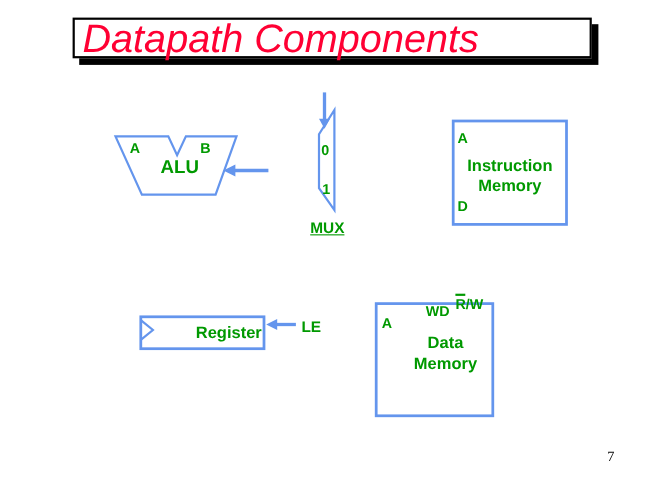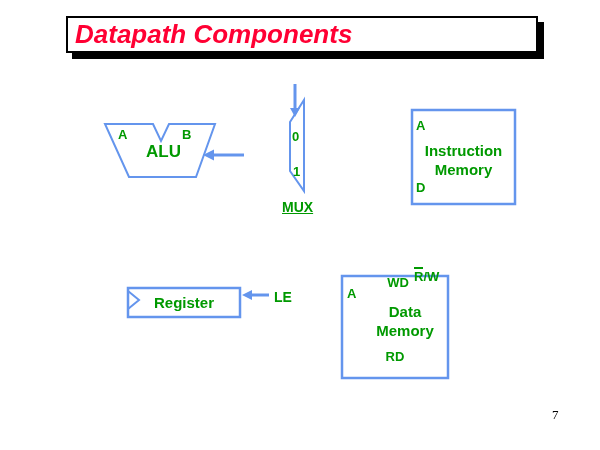--- a/index.html
+++ b/index.html
@@ -17,22 +17,22 @@
     width: 461px; height: 33px;
     background: #ffffff;
     border: 2px solid #000000;
     box-shadow: 6px 6px 0 #000000;
     display: flex;
     align-items: center;
     padding-left: 7px;
   }
   .title-text {
     color: #FF0033;
-    font-size: 26px;
-    font-weight: bold;
+    font-size: 36px;
+    font-weight: normal;
     font-style: italic;
     white-space: nowrap;
   }
   .shapes {
     position: absolute;
     left: 0; top: 0;
   }
   .lbl {
     position: absolute;
     color: #009900;
@@ -47,21 +47,21 @@
   .ctr { text-align: center; white-space: normal; }
   .alu-a   { left: 118px; top: 128px; }
   .alu-b   { left: 182px; top: 128px; }
   .alu-name{ left: 140px; top: 143px; width: 47px; }
   .mux-0   { left: 292px; top: 130px; }
   .mux-1   { left: 293px; top: 165px; }
   .mux-name{ left: 282px; top: 200px; text-decoration: underline; }
   .im-a    { left: 416px; top: 119px; }
   .im-name { left: 412px; top: 141px; width: 103px; line-height: 19px; text-align: center; }
   .im-d    { left: 416px; top: 181px; }
-  .reg-name{ left: 130px; top: 295px; width: 108px; }
+  .reg-name{ left: 130px; top: 295px; width: 108px; text-align: right; }
   .le      { left: 274px; top: 290px; }
   .dm-wd   { left: 342px; top: 276px; width: 112px; }
   .dm-rw   { left: 414px; top: 267px; }
   .dm-a    { left: 347px; top: 287px; }
   .dm-name { left: 342px; top: 302px; width: 126px; line-height: 19px; }
   .dm-rd   { left: 342px; top: 350px; width: 106px; }
   .overbar {
     display: inline-block;
     border-top: 2px solid #009900;
     padding-top: 1px;
@@ -134,17 +134,16 @@
   <div class="lbl f15 ctr im-name"><span>Instruction</span><br><span>Memory</span></div>
   <div class="lbl f13 im-d">D</div>
 
   <div class="lbl f15 ctr reg-name">Register</div>
   <div class="lbl f14 le">LE</div>
 
   <div class="lbl f13 ctr dm-wd">WD</div>
   <div class="lbl f13 dm-rw"><span class="overbar">R</span><span>/W</span></div>
   <div class="lbl f13 dm-a">A</div>
   <div class="lbl f15 ctr dm-name"><span>Data</span><br><span>Memory</span></div>
-  <div class="lbl f13 ctr dm-rd">RD</div>
 
   <div class="page-number">7</div>
 
 </div>
 
 </body></html>

